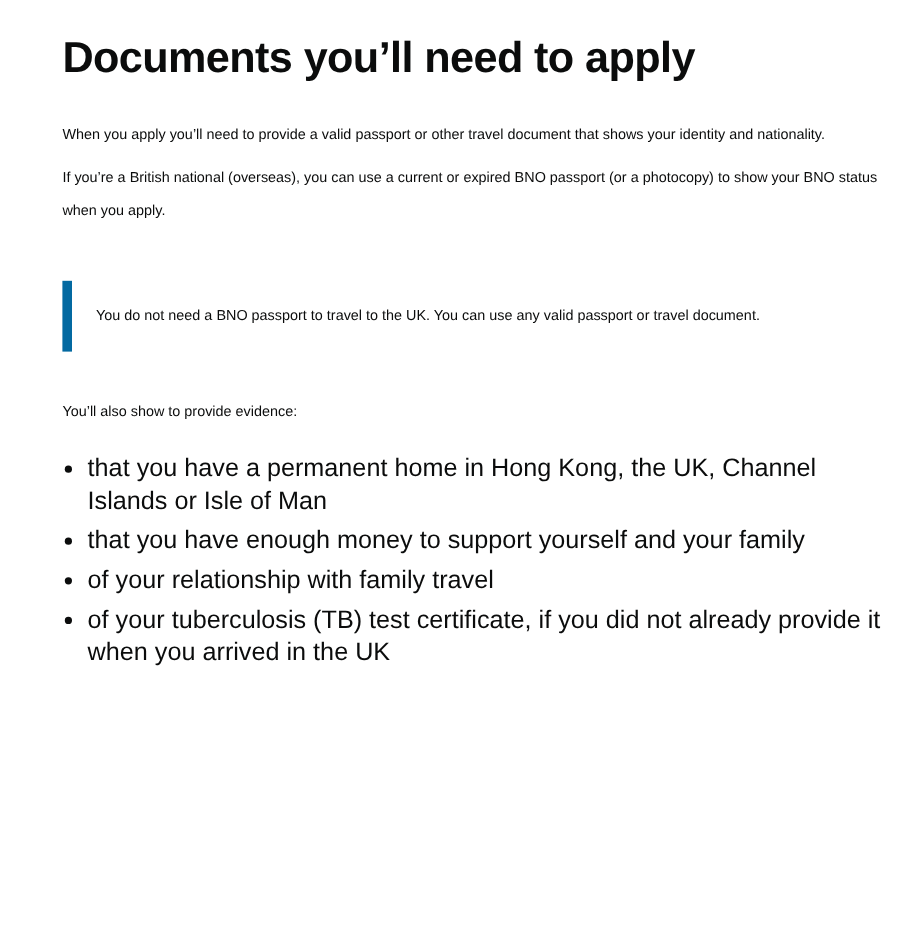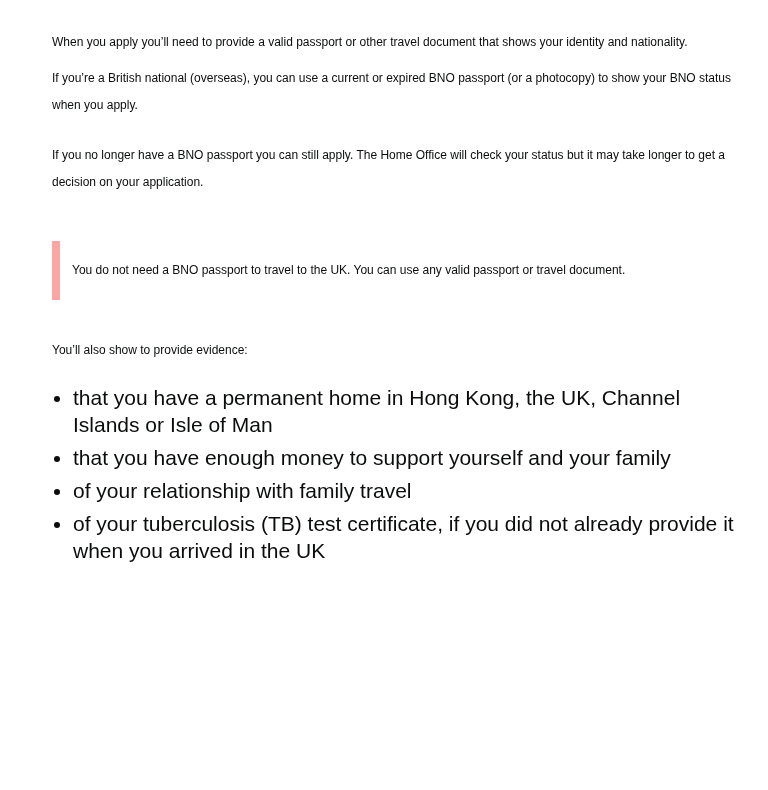--- a/index.html
+++ b/index.html
@@ -4,36 +4,36 @@
 <style>
   html, body { margin: 0; padding: 0; background: #ffffff; }
   body { width: 768px; height: 790px; overflow: hidden; color: #0b0c0c;
          font-family: "Liberation Sans", sans-serif; }
   .page { position: relative; padding: 0 0 0 52px; width: 690px; }
   h1 { margin: 0; padding-top: 26px; font-size: 36px; font-weight: 700; letter-spacing: -0.5px; line-height: 44px; }
   p { margin: 0; font-size: 12px; line-height: 27px; }
   .p1 { margin-top: 29px; }
   .p2 { margin-top: 9px; }
   .p3 { margin-top: 23px; }
-  .inset { margin-top: 45px; border-left: 8px solid #fca5a5; padding: 16px 0 16px 12px; }
+  .inset { margin-top: 45px; border-left: 8px solid #0369a1; padding: 16px 0 16px 20px; }
   .inset p { width: 660px; }
   .p4 { margin-top: 37px; }
   ul { margin: 20px 0 11px 0; padding: 0 0 0 21px; font-size: 21px; line-height: 27px; }
   li { margin-bottom: 6px; padding-left: 0; }
   .p5 { margin-top: 22px; }
   a { color: #4a6fa8; text-decoration: underline; text-underline-offset: 3px; }
 </style>
 </head>
 <body>
 
 <div class="page">
+  <h1>Documents you’ll need to apply</h1>
 
   <p class="p1">When you apply you’ll need to provide a valid passport or other travel document that shows your identity and nationality.</p>
   <p class="p2">If you’re a British national (overseas), you can use a current or expired BNO passport (or a photocopy) to show your BNO status when you apply.</p>
-  <p class="p3">If you no longer have a BNO passport you can still apply. The Home Office will check your status but it may take longer to get a decision on your application.</p>
 
   <div class="inset">
     <p>You do not need a BNO passport to travel to the UK. You can use any valid passport or travel document.</p>
   </div>
 
   <p class="p4">You’ll also show to provide evidence:</p>
   <ul>
     <li>that you have a permanent home in Hong Kong, the UK, Channel Islands or Isle of Man</li>
     <li>that you have enough money to support yourself and your family</li>
     <li>of your relationship with family travel</li>

